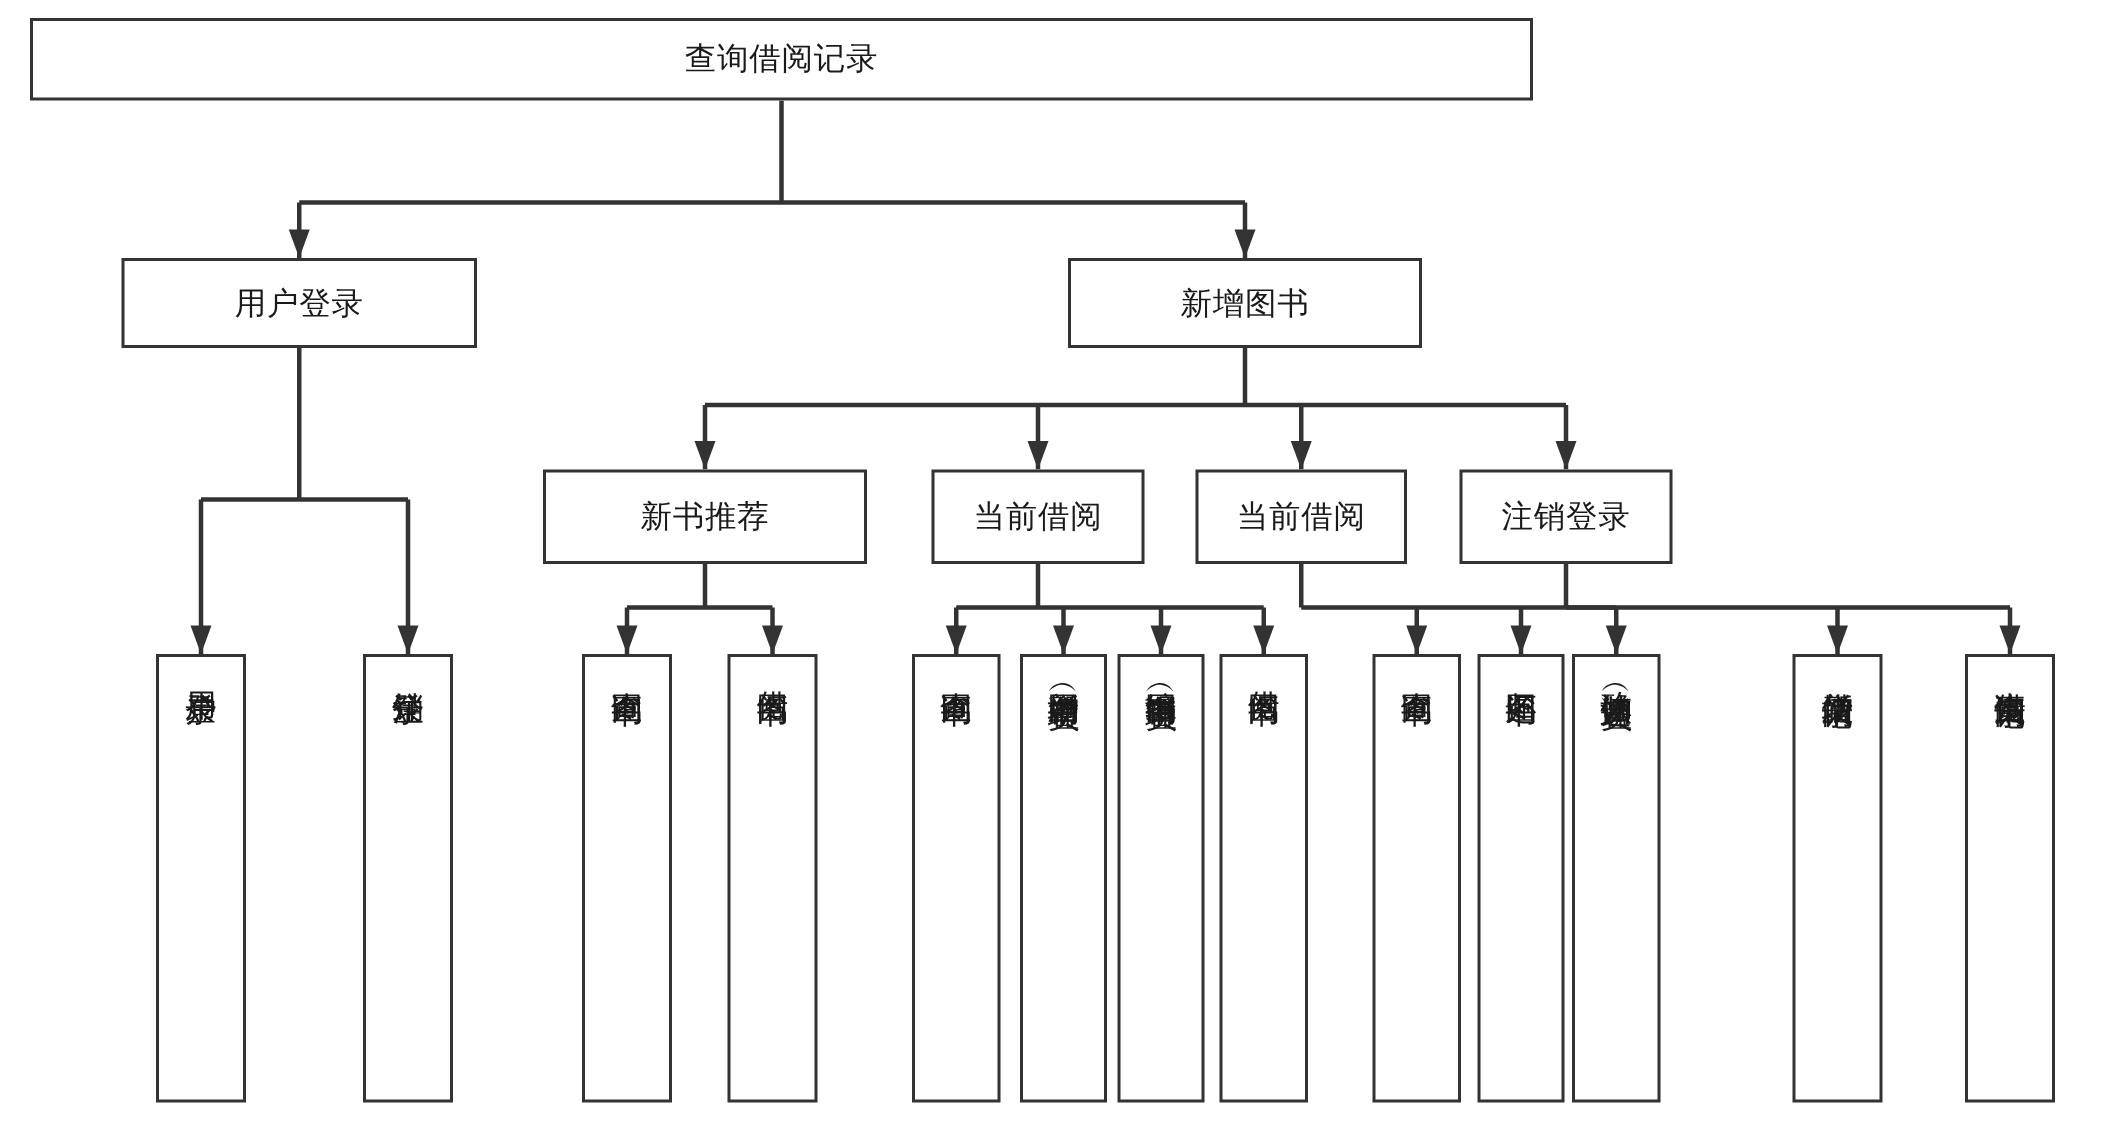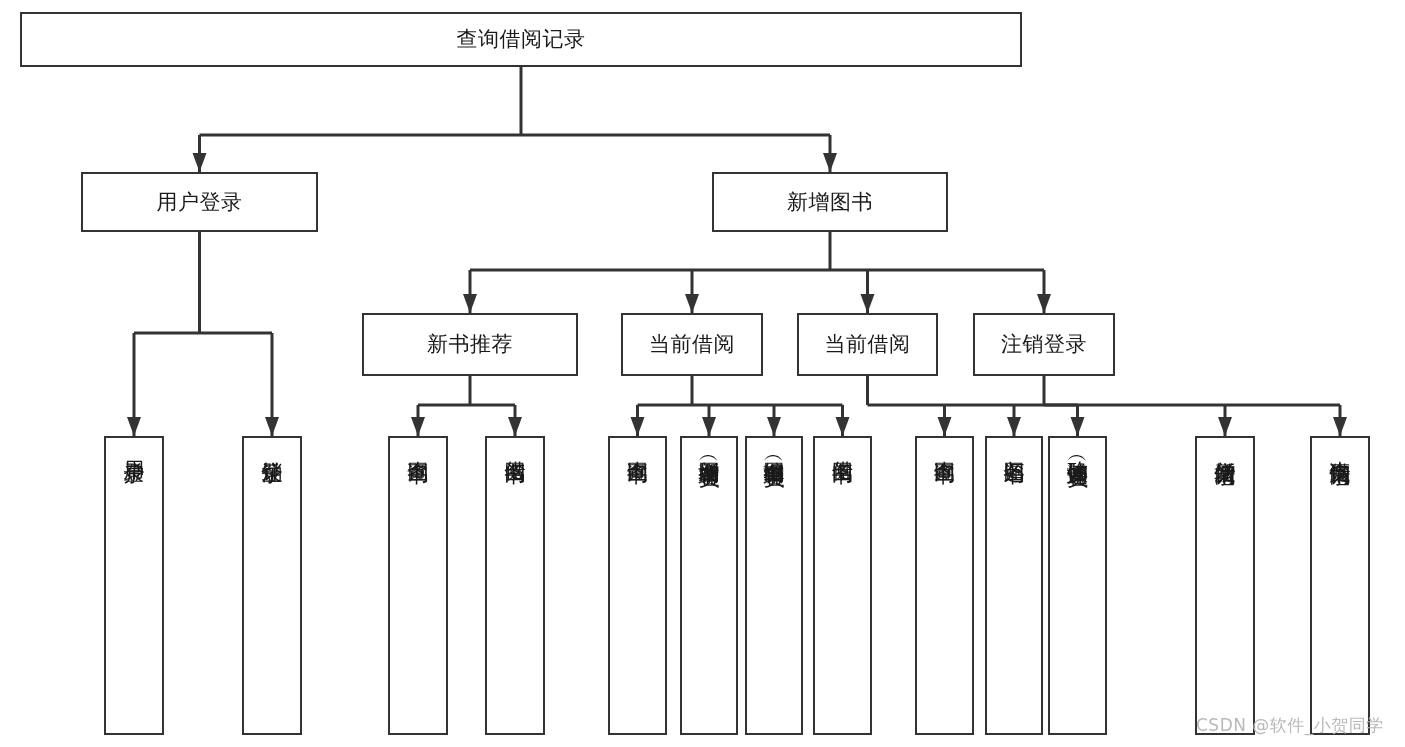--- a/index.html
+++ b/index.html
@@ -185,14 +185,13 @@
       <div class="node vertical" style="left: 1048px; top: 436px; width: 59px; height: 299px; border-color: rgb(51, 51, 51); background: rgb(255, 255, 255);">
         <span class="node-label">确认归还（管理员）</span>
       </div>
       <div class="node vertical" style="left: 1195px; top: 436px; width: 60px; height: 299px; border-color: rgb(51, 51, 51); background: rgb(255, 255, 255);">
         <span class="node-label">新增借阅记录</span>
       </div>
       <div class="node vertical" style="left: 1310px; top: 436px; width: 60px; height: 299px; border-color: rgb(51, 51, 51); background: rgb(255, 255, 255);">
         <span class="node-label">查询借阅记录</span>
       </div>
     </div>
-  <div class="watermark" style="left: 1196px; top: 714px; color: rgb(185, 185, 185);">CSDN @软件_小贺同学</div>
 </div>
 
 </body></html>

